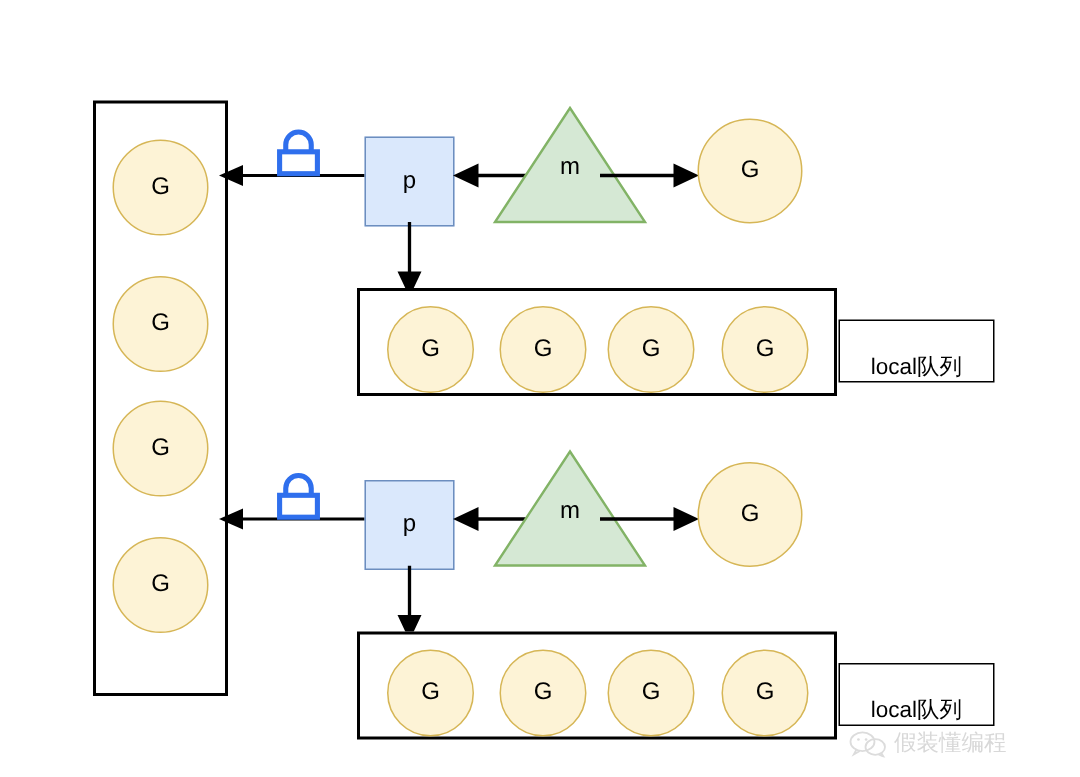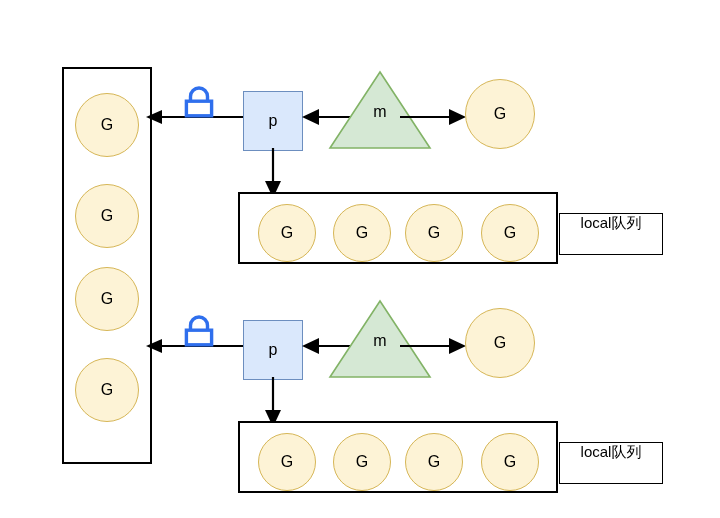--- a/index.html
+++ b/index.html
@@ -25,21 +25,21 @@
   .plain-box {
     background: #ffffff;
     border: 2px solid #000000;
     box-sizing: border-box;
   }
   .label-box {
     background: #ffffff;
     border: 1.6px solid #000000;
     box-sizing: border-box;
     display: flex;
-    align-items: flex-start;
+    align-items: flex-end;
     justify-content: center;
     font-size: 15px;
     color: #000000;
     white-space: nowrap;
   }
 
   
   .g-circle {
     border-radius: 50%;
     background: #fdf3d6;
@@ -219,14 +219,25 @@
     <span>G</span>
   </div>
   <div class="abs g-circle" style="left:481px; top:433px; width:58px; height:58px;">
     <span>G</span>
   </div>
 
   <div class="abs label-box" style="left:559px; top:442px; width:104px; height:42px;">
     <span>local队列</span>
   </div>
 
+  <div class="watermark" style="left:566px; top:486px;">
+    <svg width="26" height="18" viewBox="0 0 26 18">
+      <ellipse cx="9" cy="7.5" rx="8" ry="6.2" fill="none" stroke="#dcdcdc" stroke-width="1.2"></ellipse>
+      <path d="M 5 12.6 L 3.2 16 L 7.2 13.7" fill="none" stroke="#dcdcdc" stroke-width="1.2"></path>
+      <ellipse cx="17.5" cy="11" rx="6.5" ry="5.2" fill="none" stroke="#dcdcdc" stroke-width="1.2"></ellipse>
+      <path d="M 21.5 15 L 23 17.4 L 19.8 15.9" fill="none" stroke="#dcdcdc" stroke-width="1.2"></path>
+      <circle cx="6.3" cy="6" r="0.9" fill="#dcdcdc"></circle>
+      <circle cx="11.4" cy="6" r="0.9" fill="#dcdcdc"></circle>
+    </svg>
+    <span class="wm-text">假装懂编程</span>
+  </div>
 
 </div>
 
 </body></html>

